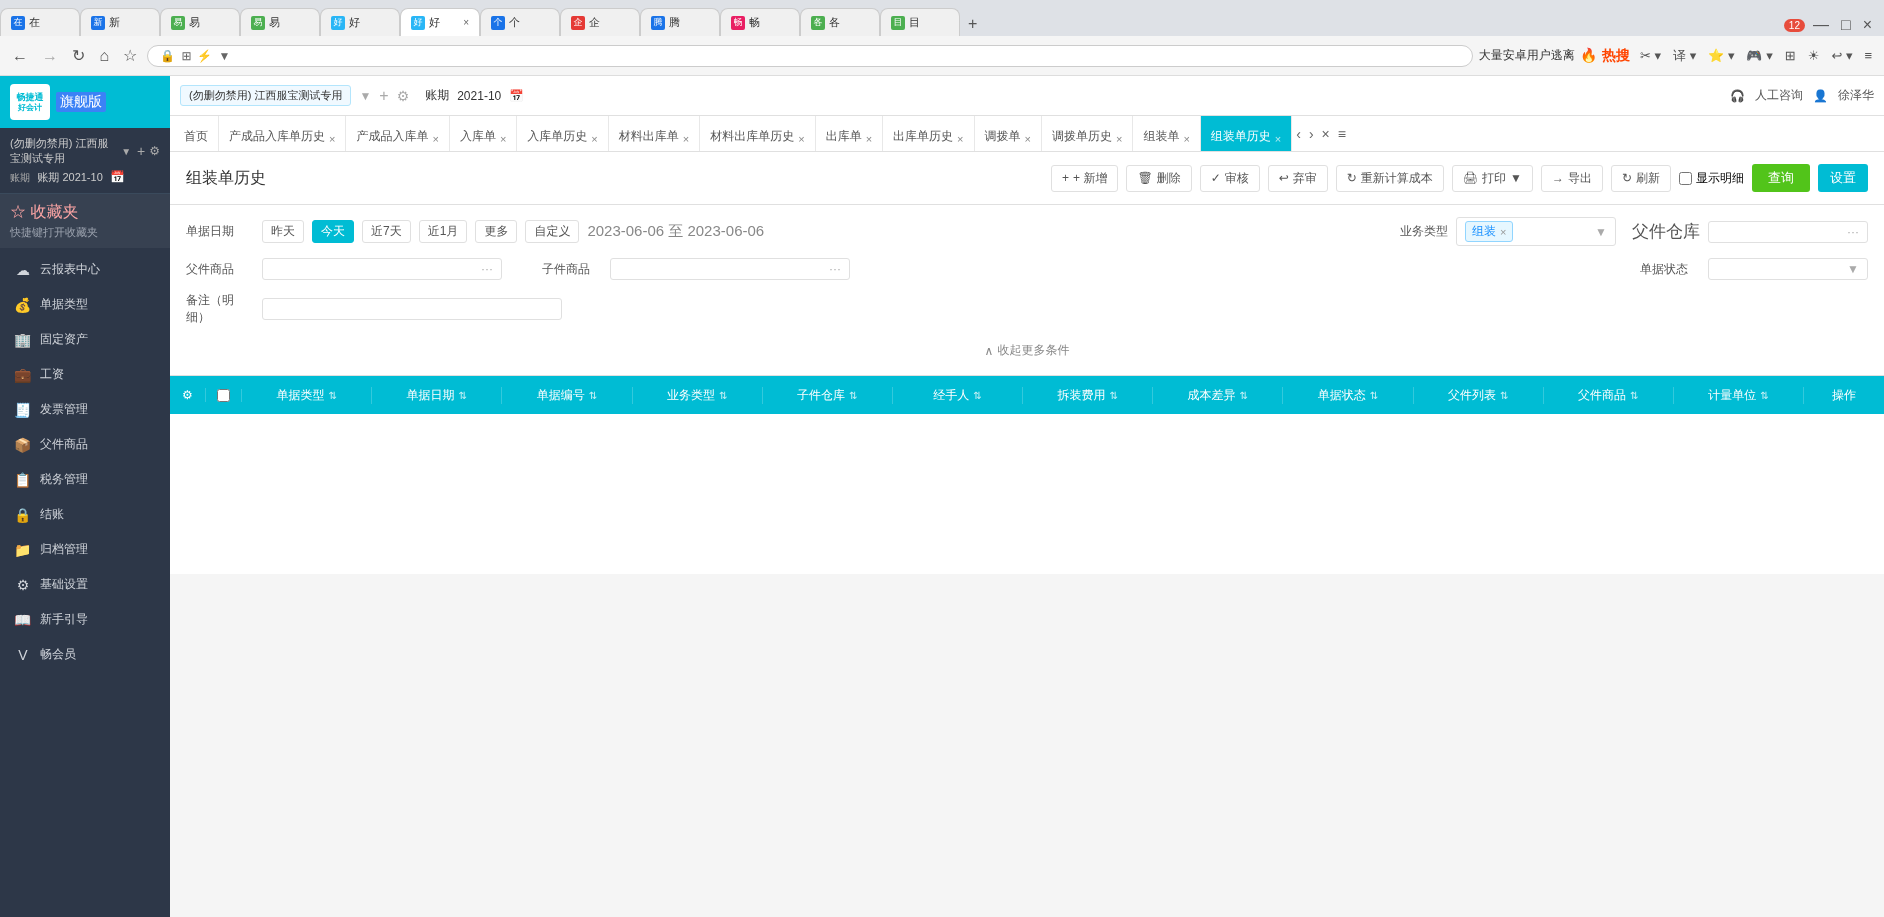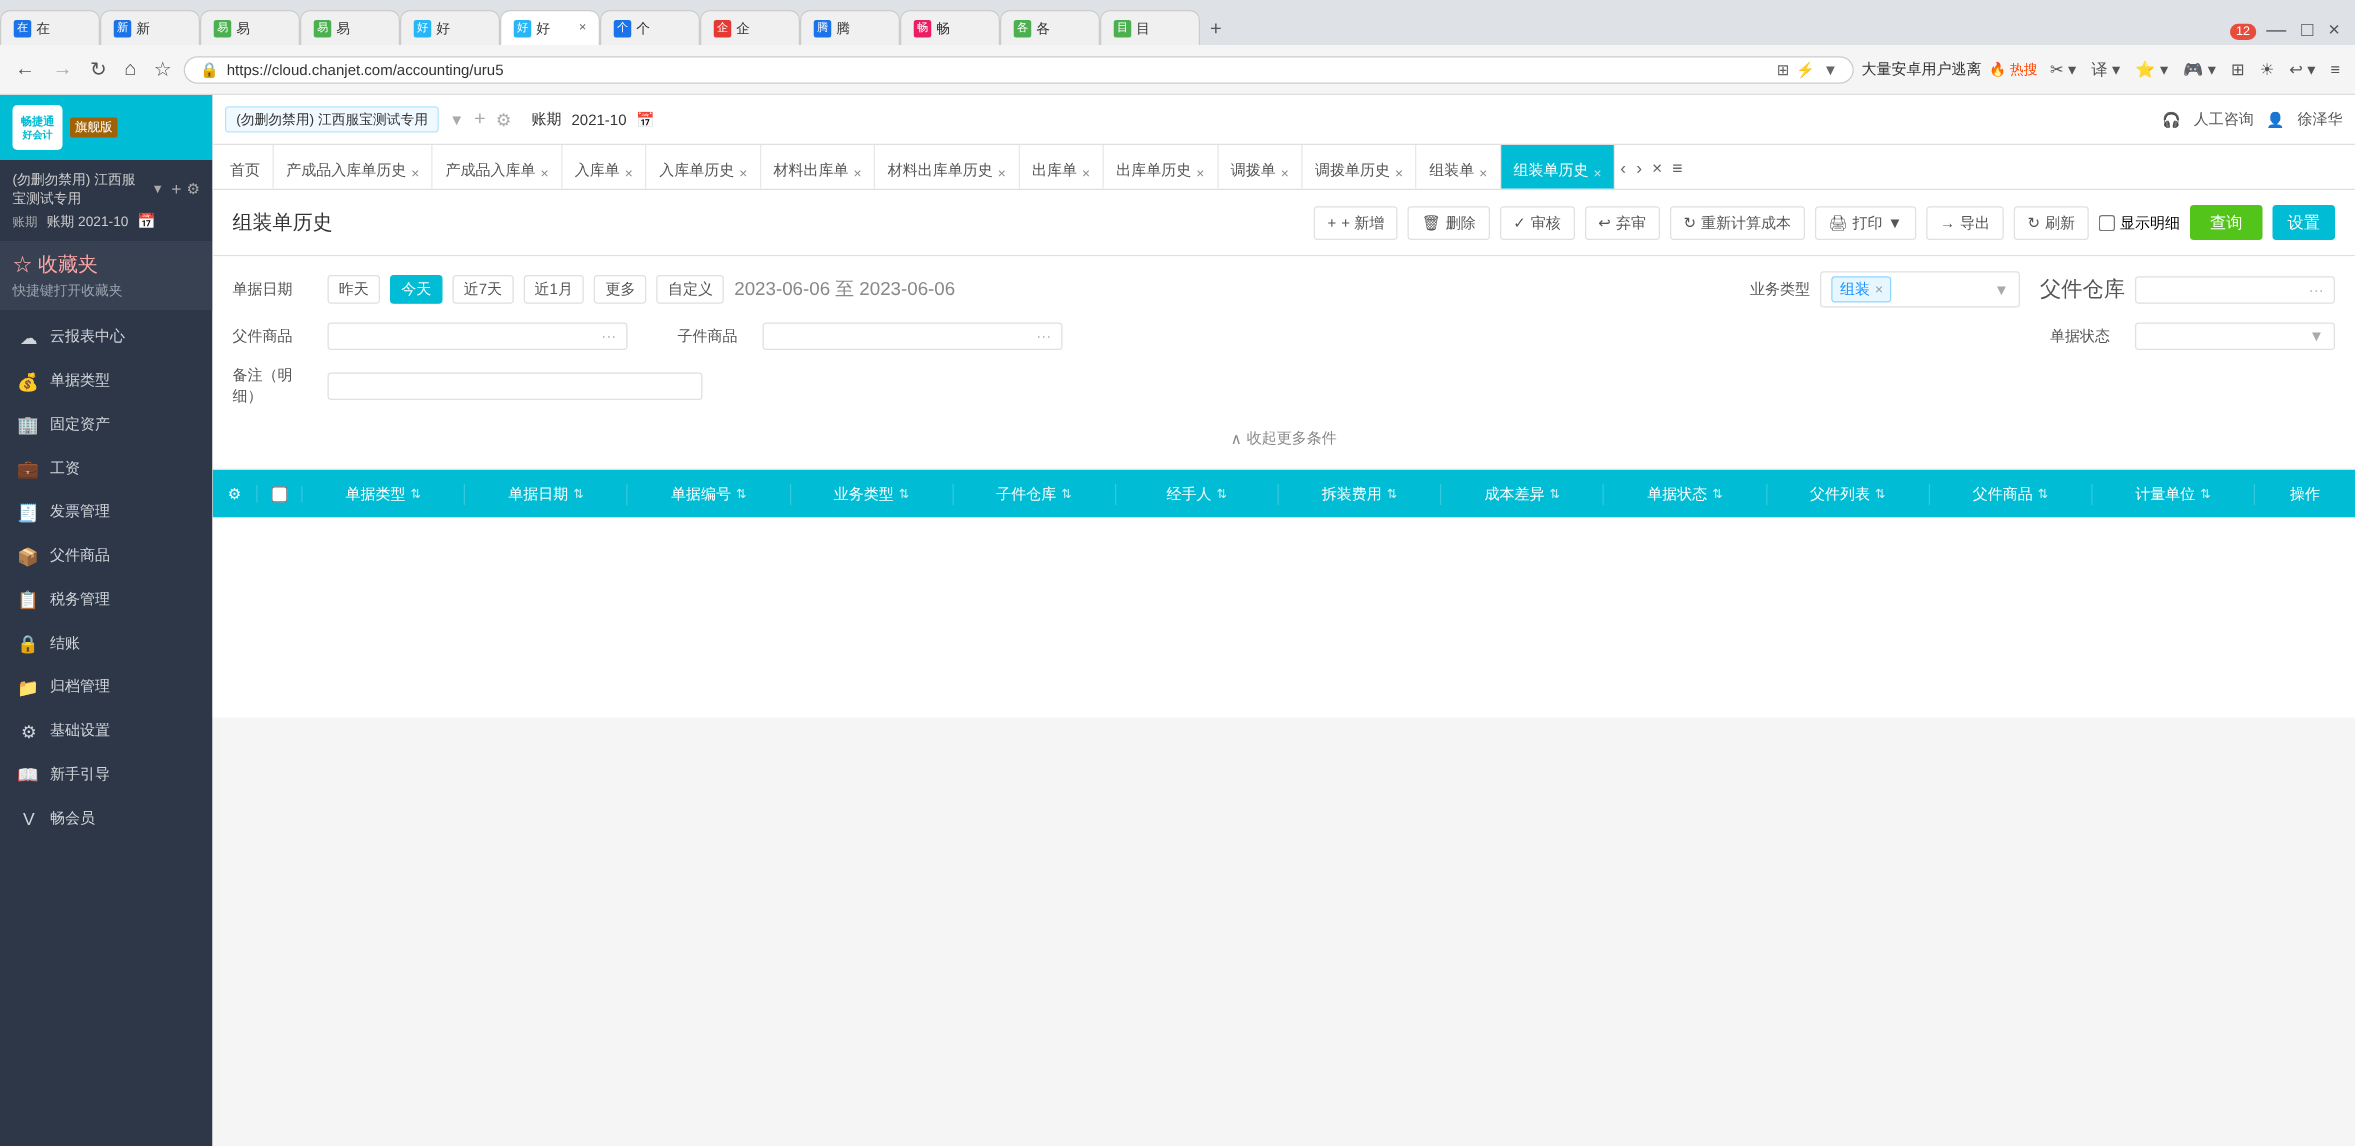--- a/index.html
+++ b/index.html
@@ -12,21 +12,21 @@
     .tab.active { background: #fff; }
     .tab-favicon { width: 14px; height: 14px; border-radius: 2px; flex-shrink: 0; }
     .tab-close { margin-left: auto; color: #666; font-size: 10px; cursor: pointer; flex-shrink: 0; }
     .tab-new { padding: 4px 8px; font-size: 16px; color: #555; cursor: pointer; line-height: 1; }
     .browser-toolbar { display: flex; align-items: center; background: #f5f5f5; padding: 4px 8px; gap: 6px; border-bottom: 1px solid #ddd; height: 40px; }
     .nav-btn { background: none; border: none; cursor: pointer; font-size: 16px; color: #555; padding: 2px 4px; border-radius: 3px; }
     .address-bar { flex: 1; display: flex; align-items: center; background: #fff; border: 1px solid #ccc; border-radius: 20px; padding: 3px 12px; gap: 6px; }
     .address-bar input { border: none; outline: none; flex: 1; font-size: 12px; color: #333; }
     .lock-icon { color: #4CAF50; font-size: 12px; }
     .search-area { display: flex; align-items: center; gap: 6px; font-size: 12px; color: #333; }
-    .hot-badge { color: #ff4500; font-weight: normal; font-size: 11px; }
+    .hot-badge { color: #ff4500; font-weight: bold; font-size: 14px; }
     .toolbar-icons { display: flex; gap: 4px; }
     .toolbar-icon-btn { background: none; border: none; cursor: pointer; font-size: 13px; color: #555; padding: 2px 4px; }
 
     
     .app-container { display: flex; height: calc(917px - 76px); }
 
     
     .sidebar { width: 170px; background: #2d3748; color: #fff; flex-shrink: 0; display: flex; flex-direction: column; }
     .sidebar-header { background: #00bcd4; padding: 8px 10px; display: flex; align-items: center; gap: 6px; }
     .sidebar-logo { width: 40px; height: 36px; background: #fff; border-radius: 4px; display: flex; align-items: center; justify-content: center; font-size: 10px; color: #00bcd4; font-weight: bold; }
@@ -156,21 +156,20 @@
     </div>
   </div>
   <div class="browser-toolbar">
     <button class="nav-btn">←</button>
     <button class="nav-btn" style="color:#aaa;">→</button>
     <button class="nav-btn">↻</button>
     <button class="nav-btn">⌂</button>
     <button class="nav-btn">☆</button>
     <div class="address-bar">
       <span class="lock-icon">🔒</span>
-      <input type="text" value="https://cloud.chanjet.com/accounting/uru5" style="border: none; outline: none; flex: 1 1 0%; font-size: 12px;">
       <span style="color:#666;cursor:pointer;">⊞</span>
       <span style="color:#f90;cursor:pointer;">⚡</span>
       <span style="color:#666;cursor:pointer;">▼</span>
     </div>
     <div class="search-area">
       <span>大量安卓用户逃离</span>
       <span class="hot-badge">🔥 <span>热搜</span></span>
     </div>
     <div class="toolbar-icons">
       <button class="toolbar-icon-btn">✂ ▾</button>
@@ -189,21 +188,21 @@
 
   <div class="sidebar">
     <div class="sidebar-header">
       <div class="sidebar-logo">
         <div style="text-align:center;line-height:1.2;">
           <div style="font-size:9px;color:#00bcd4;font-weight:bold;">畅捷通</div>
           <div style="font-size:8px;color:#00bcd4;">好会计</div>
         </div>
       </div>
       <div>
-        <div style="font-size:10px;color:#fff;background:#a16207;padding:1px 4px;border-radius:2px;display:inline-block;">旗舰版</div>
+        <div style="font-size:14px;color:#fff;background:#3b82f6;padding:1px 4px;border-radius:2px;display:inline-block;">旗舰版</div>
       </div>
     </div>
     <div class="company-selector">
       <div style="display:flex;align-items:center;gap:4px;">
         <span style="font-size:11px;color:#ccc;">(勿删勿禁用) 江西服宝测试专用</span>
         <span style="color:#aaa;font-size:10px;">▼</span>
         <span style="color:#aaa;font-size:14px;margin-left:2px;">+</span>
         <span style="color:#aaa;font-size:12px;">⚙</span>
       </div>
       <div style="margin-top:4px;">

